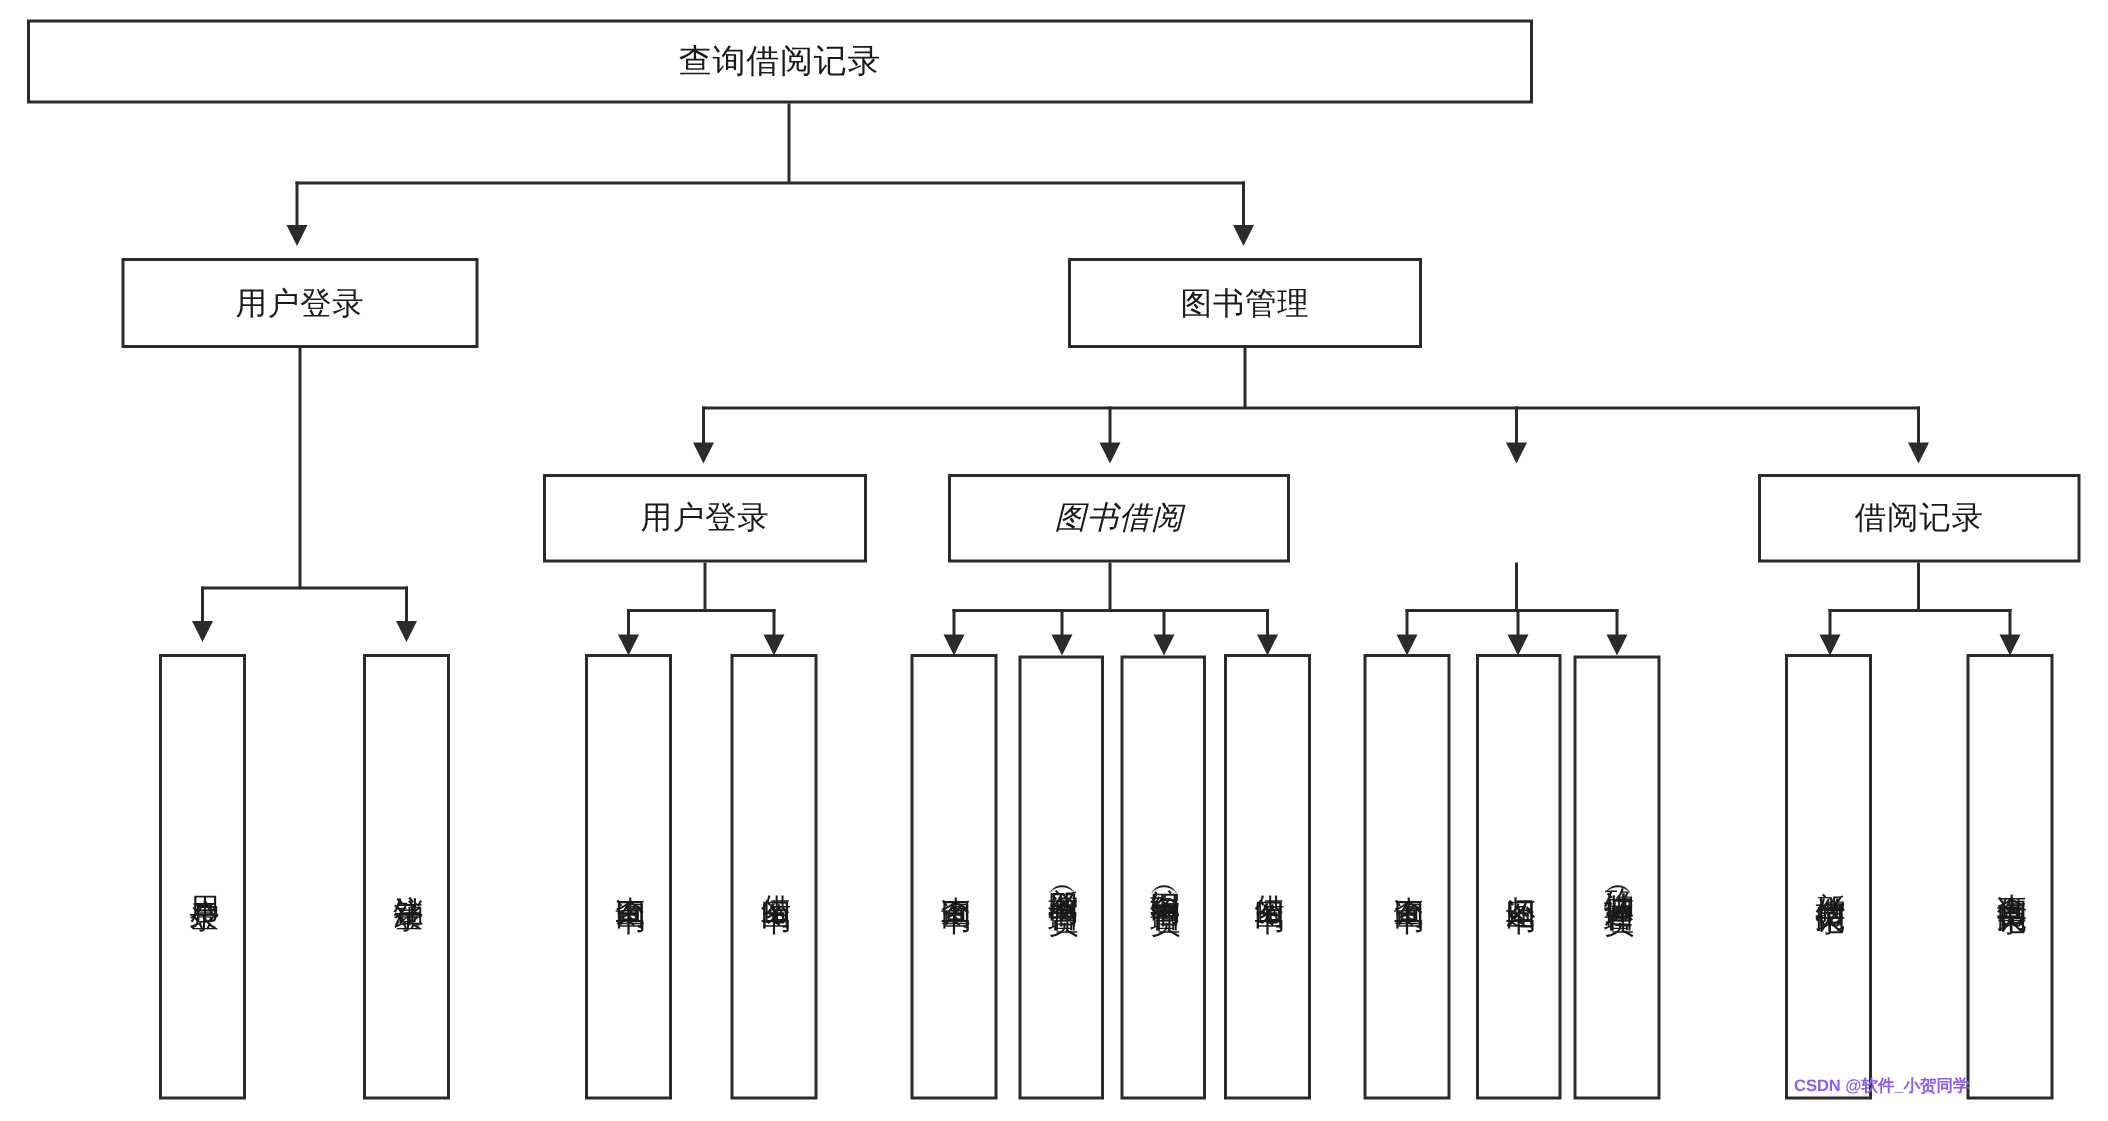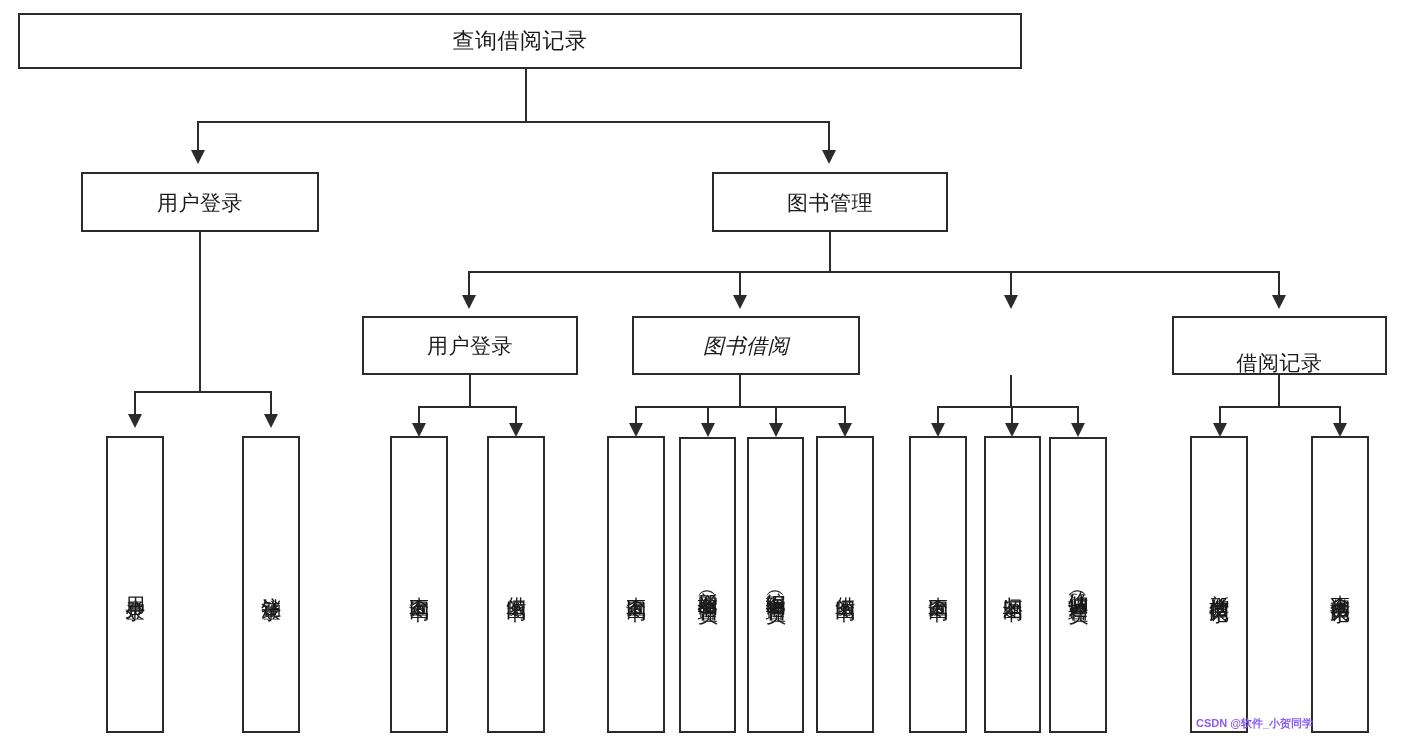--- a/index.html
+++ b/index.html
@@ -122,21 +122,21 @@
   <div class="arrow" style="left:1004px; top:295px;"></div>
   <div class="ln v" style="left:1278px; top:271px; width:2px; height:25px;"></div>
   <div class="arrow" style="left:1272px; top:295px;"></div>
 
   <div class="node h" style="left:362px; top:316px; width:216px; height:59px;">
     <span>用户登录</span>
   </div>
   <div class="node h" style="left:632px; top:316px; width:228px; height:59px;font-style:italic;">
     <span>图书借阅</span>
   </div>
-  <div class="node h" style="left:1172px; top:316px; width:215px; height:59px;align-items:flex-end;">
+  <div class="node h" style="left:1172px; top:316px; width:215px; height:59px;">
     <span>借阅记录</span>
   </div>
 
   <div class="ln v" style="left:469px; top:375px; width:2px; height:32px;"></div>
   <div class="ln h" style="left:418px; top:406px; width:99px; height:2px;"></div>
   <div class="ln v" style="left:418px; top:406px; width:2px; height:19px;"></div>
   <div class="arrow" style="left:412px; top:423px;"></div>
   <div class="ln v" style="left:515px; top:406px; width:2px; height:19px;"></div>
   <div class="arrow" style="left:509px; top:423px;"></div>
 

